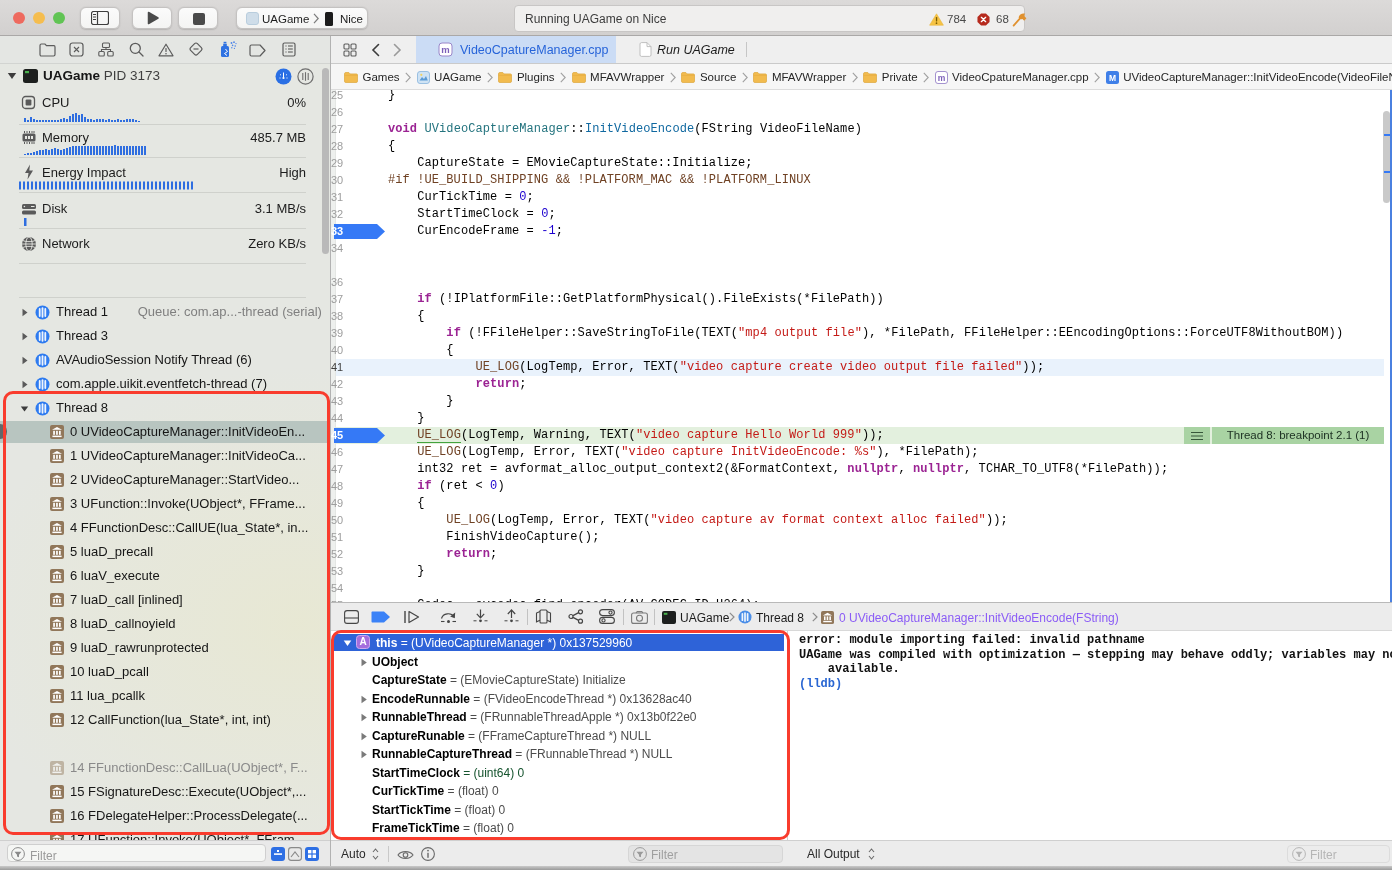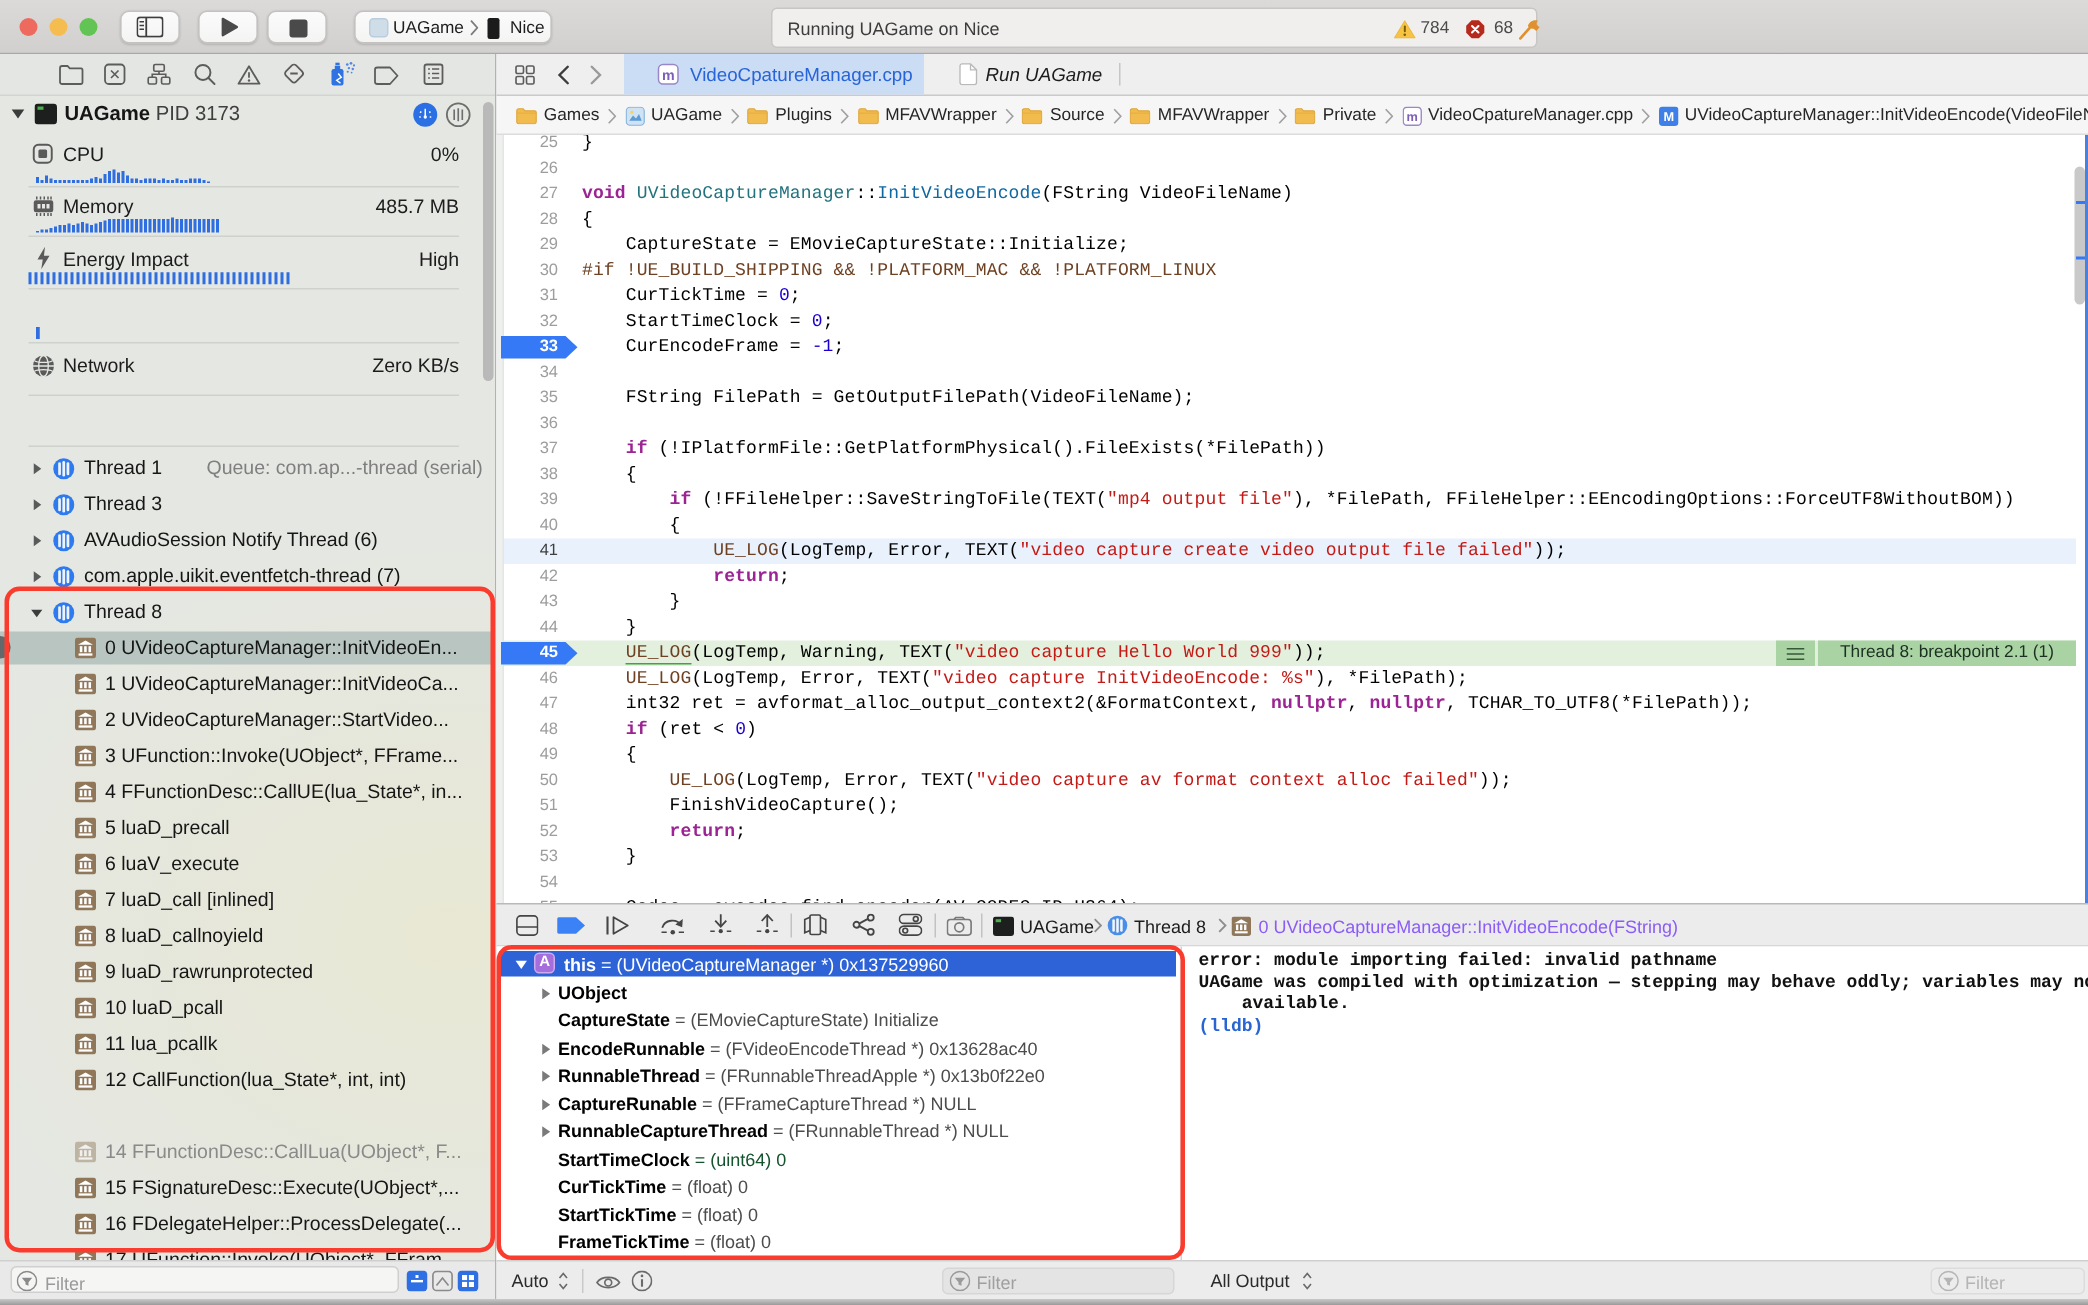--- a/index.html
+++ b/index.html
@@ -28,21 +28,21 @@
 #tabbar{left:331px;top:36px;width:1061px;height:28px;background:#efefef;border-bottom:1px solid #cacaca;box-sizing:border-box;}
 #activetab{position:absolute;left:85px;top:0;width:200px;height:27px;background:#cbdcf5;}
 #tabbar .ttext{position:absolute;top:7px;font-size:12.5px;}
 
 #breadcrumb{left:331px;top:64px;width:1061px;height:26px;background:#f6f6f6;border-bottom:1px solid #dcdcdc;box-sizing:border-box;white-space:nowrap;overflow:hidden;}
 .bct{font-size:11.5px;color:#262626;margin-left:4.5px;}
 
 #editor{left:331px;top:90px;width:1061px;height:512px;background:#ffffff;overflow:hidden;}
 #ribbon{position:absolute;left:0;top:0;width:5px;height:512px;background:#eef0ee;border-right:1px solid #e4e6e4;box-sizing:border-box;}
 .cl{position:absolute;left:0;width:1061px;height:17px;font-family:"Liberation Mono",monospace;font-size:12px;line-height:17px;white-space:pre;}
-.cl .num{position:absolute;left:0;top:0;width:41px;text-align:right;color:#9d9d9d;font-size:11px;font-family:"Liberation Sans",sans-serif;line-height:17px;}
+.cl .num{position:absolute;left:0;top:0;width:41px;text-align:left;color:#9d9d9d;font-size:11px;font-family:"Liberation Sans",sans-serif;line-height:17px;}
 .cl .code{position:absolute;left:57px;top:0;letter-spacing:0.09px;}
 .kw{color:#9b2393;font-weight:bold;}
 .pp{color:#6f4123;}
 .mc{color:#6f4123;}
 .str{color:#c41a16;}
 .num2{color:#1c00cf;}
 .tycls{color:#23737e;}
 .tyfn{color:#0f68a0;}
 
 #debugbar{left:331px;top:602px;width:1061px;height:29px;background:#ececec;border-top:1px solid #b9b9b9;border-bottom:1px solid #d8d8d8;box-sizing:border-box;}
@@ -218,20 +218,30 @@
       </svg>
       <span class="nm">Memory</span>
       <span class="val">485.7 MB</span>
     </div>
   <div class="gaugerow" style="top:97px;">
       <svg width="12" height="16" viewBox="0 0 12 16" style="position:absolute;left:23px;top:3px">
         <path d="M7 0.5 L2 9 L5.5 9 L4.5 15.5 L10 6.5 L6.3 6.5 Z" fill="#5a5a5a"></path>
       </svg>
       <span class="nm">Energy Impact</span>
       <span class="val">High</span>
+    </div>
+  <div class="gaugerow" style="top:132.5px;">
+      <svg width="16" height="14" viewBox="0 0 16 14" style="position:absolute;left:21px;top:5px">
+        <rect x="1" y="2" width="14" height="5" rx="1.5" fill="#5a5a5a"></rect>
+        <rect x="1" y="8.4" width="14" height="4" rx="1.5" fill="#5a5a5a"></rect>
+        <circle cx="3.4" cy="4.5" r="0.8" fill="#e6e8e3"></circle>
+        <rect x="10" y="4" width="3.5" height="1" fill="#e6e8e3"></rect>
+      </svg>
+      <span class="nm">Disk</span>
+      <span class="val">3.1 MB/s</span>
     </div>
   <div class="gaugerow" style="top:167.5px;">
       <svg width="16" height="16" viewBox="0 0 16 16" style="position:absolute;left:21px;top:4px">
         <circle cx="8" cy="8" r="7" fill="#5a5a5a"></circle>
         <g stroke="#e6e8e3" stroke-width="0.9" fill="none">
           <ellipse cx="8" cy="8" rx="3.2" ry="7"></ellipse>
           <line x1="1" y1="8" x2="15" y2="8"></line>
           <path d="M2 4.5 C4 6 12 6 14 4.5 M2 11.5 C4 10 12 10 14 11.5"></path>
         </g>
       </svg>
@@ -794,21 +804,20 @@
   <div class="cl" style="top:-3.5px;"><span class="num">25</span><span class="code">}</span></div>
   <div class="cl" style="top:13.5px;"><span class="num">26</span><span class="code"></span></div>
   <div class="cl" style="top:30.5px;"><span class="num">27</span><span class="code"><span class="kw">void</span> <span class="tycls">UVideoCaptureManager</span>::<span class="tyfn">InitVideoEncode</span>(FString VideoFileName)</span></div>
   <div class="cl" style="top:47.5px;"><span class="num">28</span><span class="code">{</span></div>
   <div class="cl" style="top:64.5px;"><span class="num">29</span><span class="code">    CaptureState = EMovieCaptureState::Initialize;</span></div>
   <div class="cl" style="top:81.5px;"><span class="num">30</span><span class="code"><span class="pp">#if !UE_BUILD_SHIPPING &amp;&amp; !PLATFORM_MAC &amp;&amp; !PLATFORM_LINUX</span></span></div>
   <div class="cl" style="top:98.5px;"><span class="num">31</span><span class="code">    CurTickTime = <span class="num2">0</span>;</span></div>
   <div class="cl" style="top:115.5px;"><span class="num">32</span><span class="code">    StartTimeClock = <span class="num2">0</span>;</span></div>
   <div class="cl" style="top:132.5px;"><span class="num" style="color:#fff;font-weight:bold;">33</span><span class="code">    CurEncodeFrame = <span class="num2">-1</span>;</span></div>
   <div class="cl" style="top:149.5px;"><span class="num">34</span><span class="code"></span></div>
-  <div class="cl" style="top:166.5px;"><span class="num">35</span><span class="code">    FString FilePath = GetOutputFilePath(VideoFileName);</span></div>
   <div class="cl" style="top:183.5px;"><span class="num">36</span><span class="code"></span></div>
   <div class="cl" style="top:200.5px;"><span class="num">37</span><span class="code">    <span class="kw">if</span> (!IPlatformFile::GetPlatformPhysical().FileExists(*FilePath))</span></div>
   <div class="cl" style="top:217.5px;"><span class="num">38</span><span class="code">    {</span></div>
   <div class="cl" style="top:234.5px;"><span class="num">39</span><span class="code">        <span class="kw">if</span> (!FFileHelper::SaveStringToFile(TEXT(<span class="str">"mp4 output file"</span>), *FilePath, FFileHelper::EEncodingOptions::ForceUTF8WithoutBOM))</span></div>
   <div class="cl" style="top:251.5px;"><span class="num">40</span><span class="code">        {</span></div>
   <div class="cl" style="top:268.5px;"><span class="num" style="color:#3f3f3f;">41</span><span class="code">            <span class="mc">UE_LOG</span>(LogTemp, Error, TEXT(<span class="str">"video capture create video output file failed"</span>));</span></div>
   <div class="cl" style="top:285.5px;"><span class="num">42</span><span class="code">            <span class="kw">return</span>;</span></div>
   <div class="cl" style="top:302.5px;"><span class="num">43</span><span class="code">        }</span></div>
   <div class="cl" style="top:319.5px;"><span class="num">44</span><span class="code">    }</span></div>
   <div class="cl" style="top:336.5px;"><span class="num" style="color:#fff;font-weight:bold;">45</span><span class="code">    <span class="mc" style="border-bottom:1.5px solid #43a33e;">UE_LOG</span>(LogTemp, Warning, TEXT(<span class="str">"video capture Hello World 999"</span>));</span></div>

